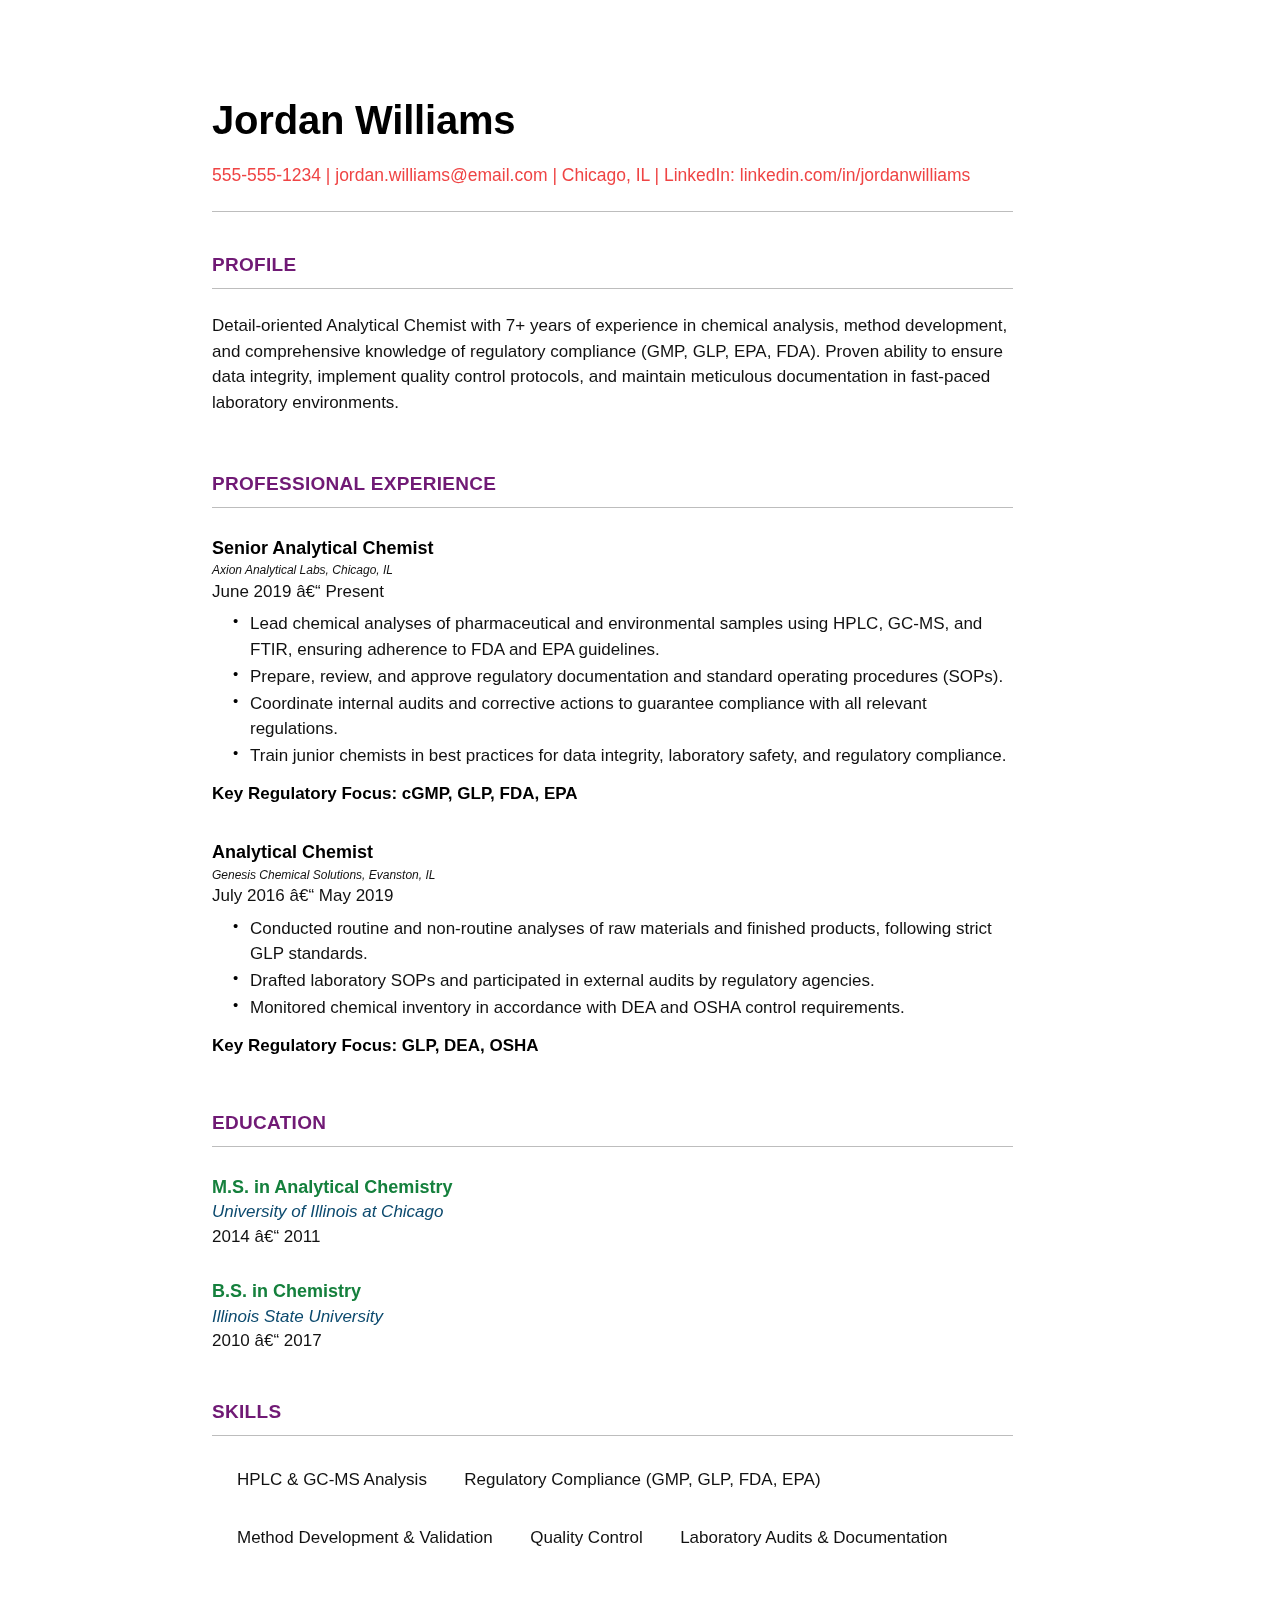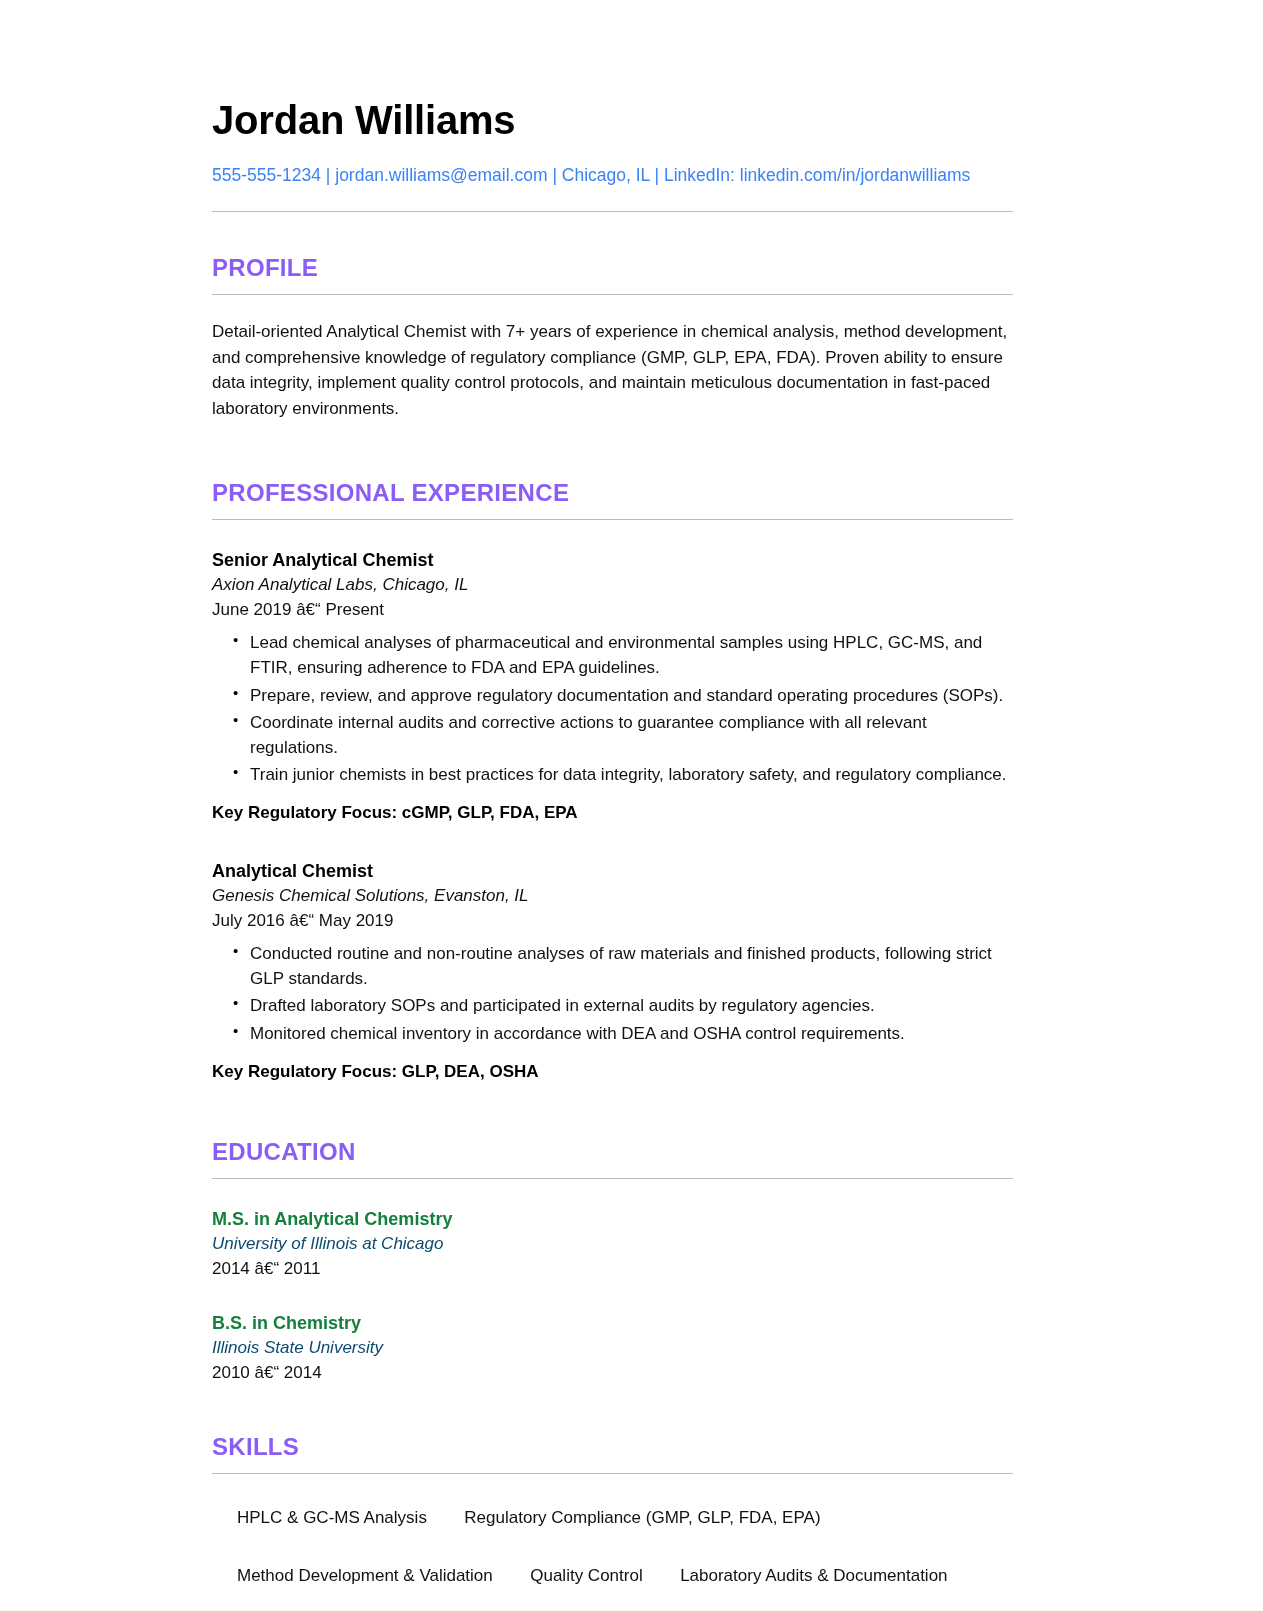--- a/index.html
+++ b/index.html
@@ -37,40 +37,40 @@
     line-height: 1.1;
     margin: 0;
     padding-top: 98px;
     color: #000;
     font-stretch: condensed;
   }
   .contact-line {
     font-size: 17.5px;
     line-height: 1.3;
     margin-top: 22px;
-    color: #3b82f6;
+    color: #ef4444;
     white-space: nowrap;
   }
   .header-rule {
     border: 0;
     border-top: 1.4px solid #bdbdbd;
     margin: 24px 0 0 0;
     width: 801px;
   }
 
   
   .section {
     margin-top: 0;
   }
   .section-title {
-    font-size: 24px;
+    font-size: 19px;
     font-weight: bold;
     letter-spacing: 0.3px;
     margin: 0;
-    color: #8b5cf6;
+    color: #701a75;
   }
   .section-rule {
     border: 0;
     border-top: 1.4px solid #bdbdbd;
     margin: 12px 0 0 0;
     width: 801px;
   }
 
   .sec-profile   { margin-top: 42px; }
   .sec-exp       { margin-top: 57px; }
@@ -90,21 +90,21 @@
   .entry { margin-top: 28px; }
   .entry + .entry { margin-top: 34px; }
   .entry-title {
     font-size: 18px;
     font-weight: bold;
     margin: 0;
     line-height: 1.35;
     color: #000;
   }
   .entry-org {
-    font-size: 17px;
+    font-size: 12px;
     font-style: italic;
     margin: 2px 0 0 0;
     line-height: 1.35;
     color: #111;
   }
   .entry-dates {
     font-size: 17px;
     margin: 2px 0 0 0;
     line-height: 1.35;
     color: #111;
@@ -234,21 +234,21 @@
 
       <div class="edu-entry">
         <div class="edu-degree">M.S. in Analytical Chemistry</div>
         <div class="edu-school">University of Illinois at Chicago</div>
         <div class="edu-dates">2014 â€“ 2011</div>
       </div>
 
       <div class="edu-entry">
         <div class="edu-degree">B.S. in Chemistry</div>
         <div class="edu-school">Illinois State University</div>
-        <div class="edu-dates">2010 â€“ 2014</div>
+        <div class="edu-dates">2010 â€“ 2017</div>
       </div>
     </div>
 
     <div class="section sec-skills">
       <h2 class="section-title">SKILLS</h2>
       <hr class="section-rule">
       <div class="skills-wrap">
         <div class="skills-row">
           <span class="skill-item">HPLC &amp; GC-MS Analysis</span>
           <span class="skill-item">Regulatory Compliance (GMP, GLP, FDA, EPA)</span>

